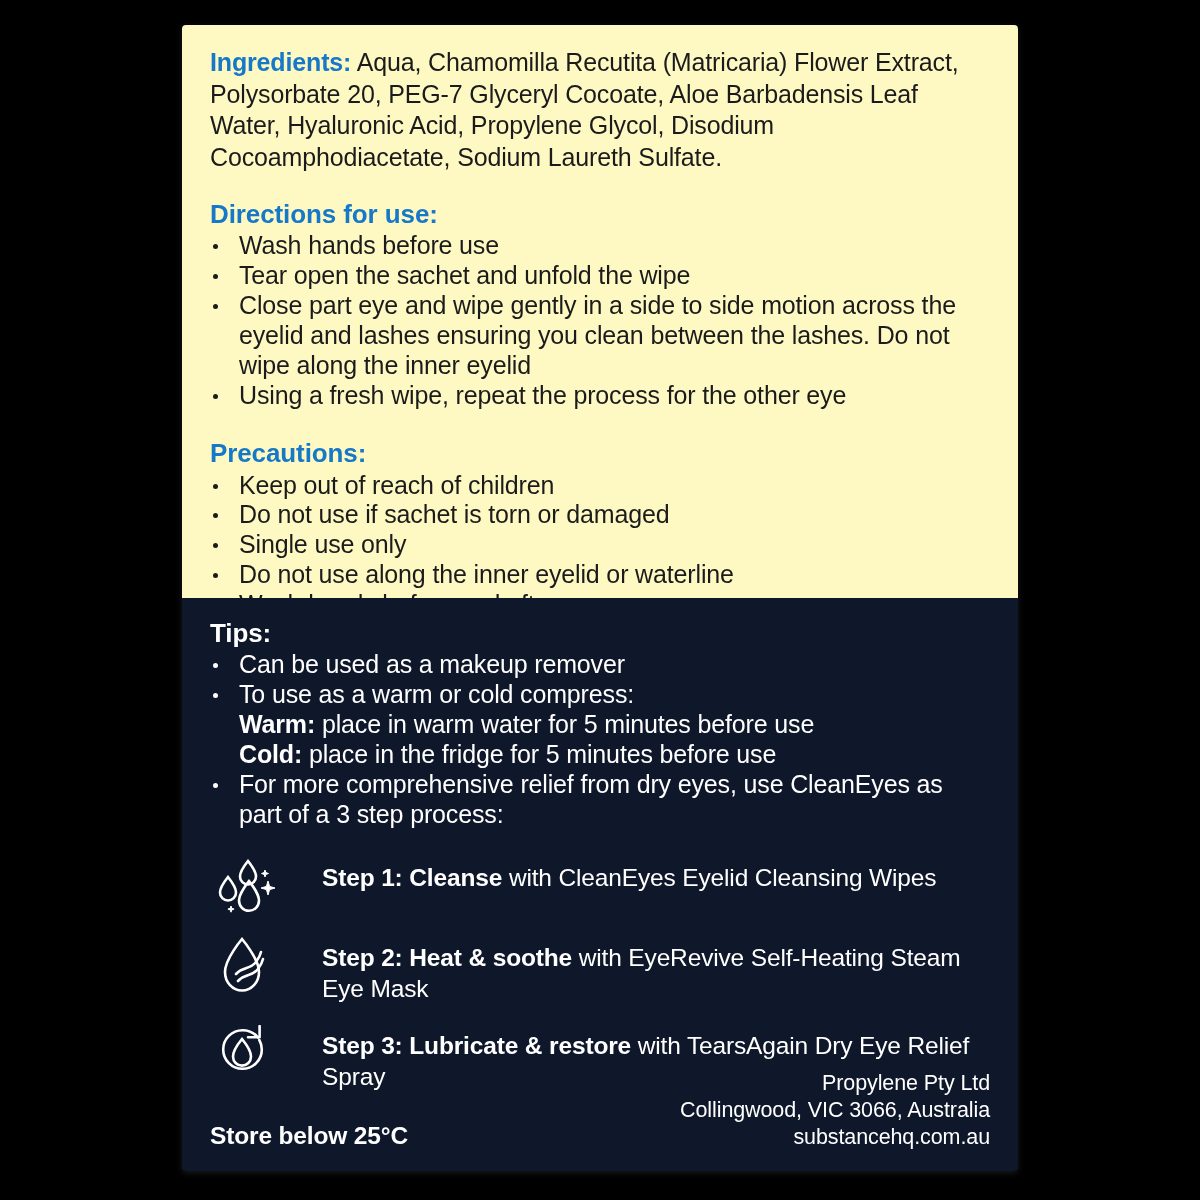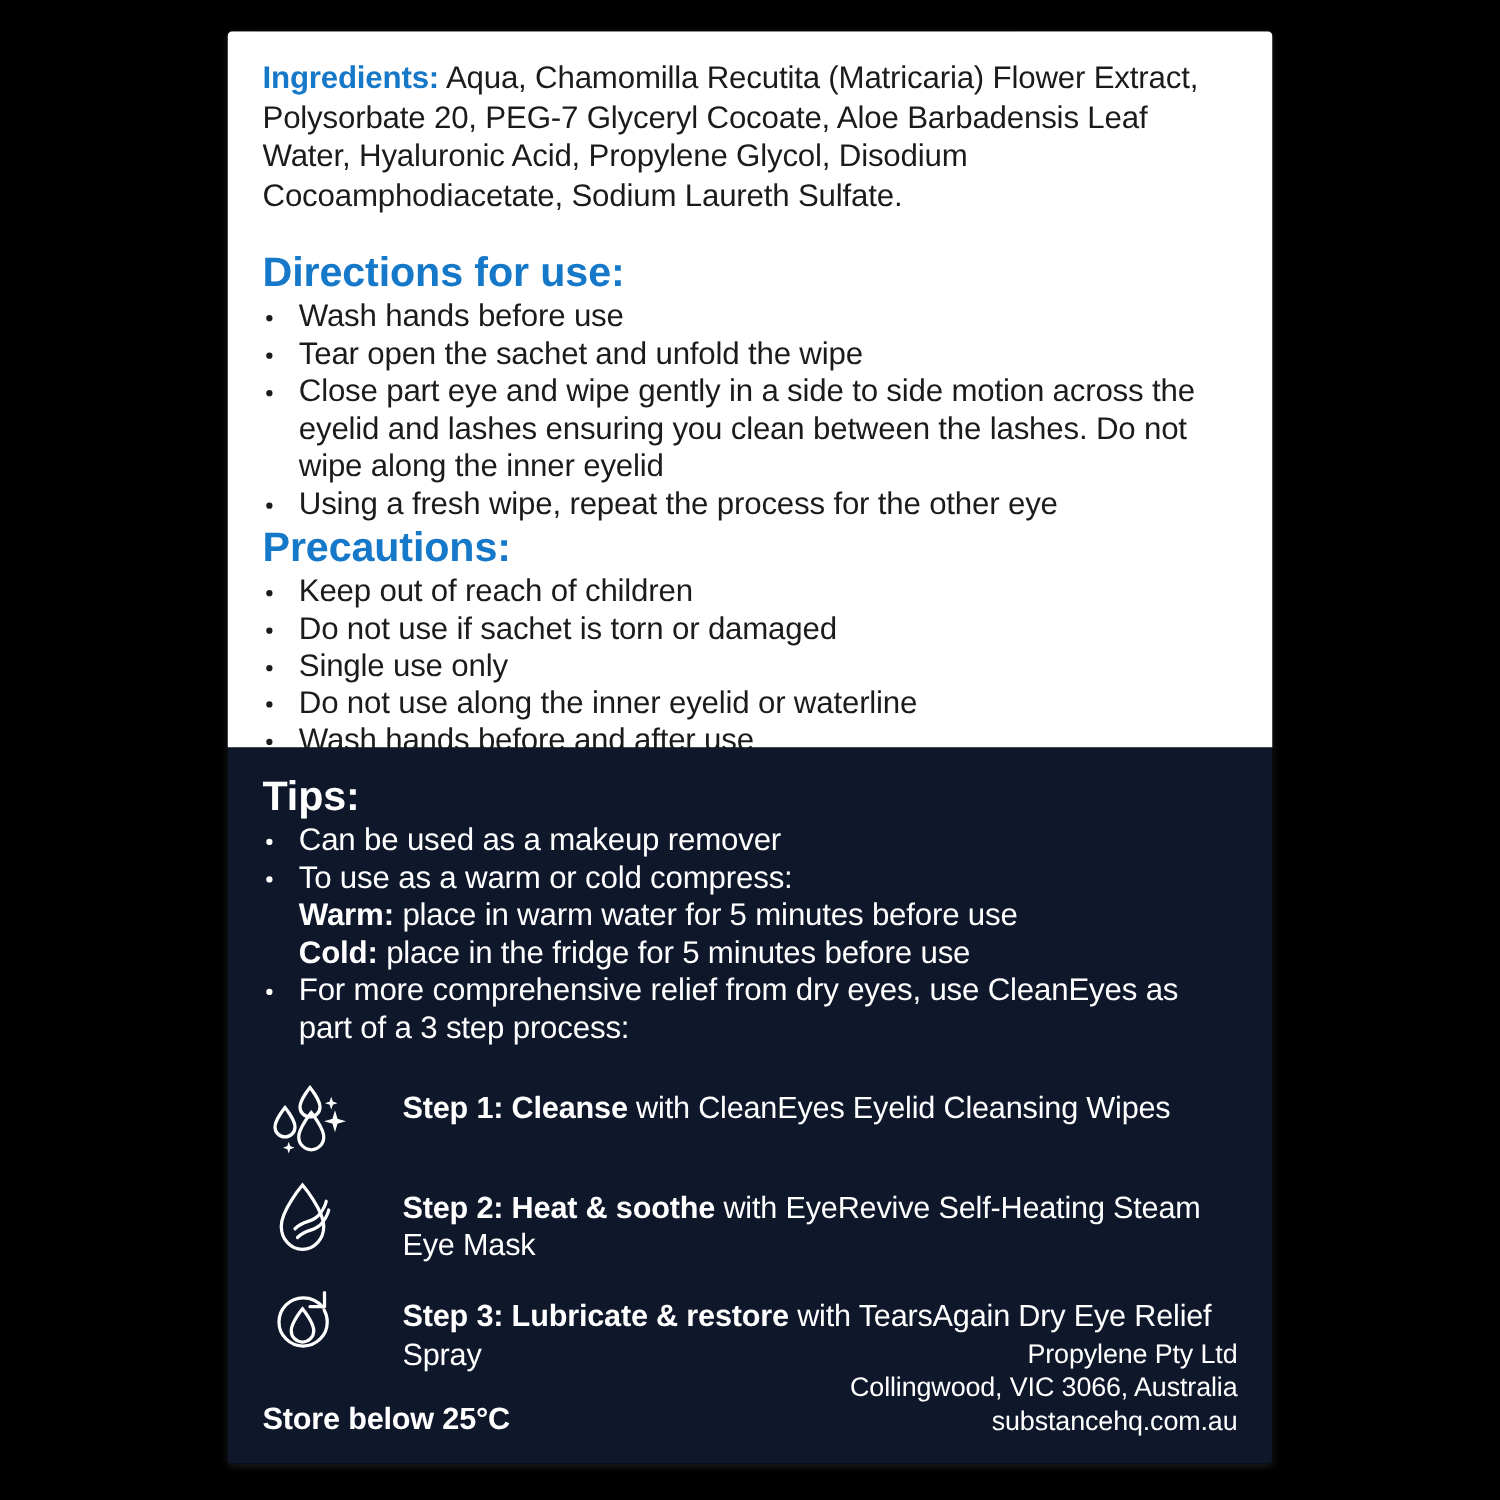--- a/index.html
+++ b/index.html
@@ -23,30 +23,30 @@
     height: 1146px;
     border-radius: 4px;
     overflow: hidden;
     box-shadow: 0 2px 6px rgba(255,255,255,0.10);
     display: flex;
     flex-direction: column;
   }
 
   
   .panel-white {
-    background: #ffffff;
+    background: #fef9c3;
     padding: 22px 24px 0 28px;
     height: 573px;
     box-sizing: border-box;
     color: #1b1b1b;
   }
 
   .heading {
     color: #1678c8;
-    font-size: 33px;
+    font-size: 26px;
     font-weight: bold;
     line-height: 1.16;
     margin: 0 0 2px 0;
     letter-spacing: -0.1px;
   }
 
   .para {
     font-size: 25px;
     line-height: 1.26;
     margin: 0;
@@ -75,21 +75,21 @@
     position: absolute;
     left: 3px;
     top: 13px;
     width: 5px;
     height: 5px;
     border-radius: 50%;
     background: currentColor;
   }
 
   .sec-directions { margin-top: 26px; }
-  .sec-precautions { }
+  .sec-precautions { margin-top: 28px; }
 
   
   .panel-blue {
     background: #0f172a;
     flex: 1;
     padding: 20px 28px 0 28px;
     box-sizing: border-box;
     color: #ffffff;
     position: relative;
   }

